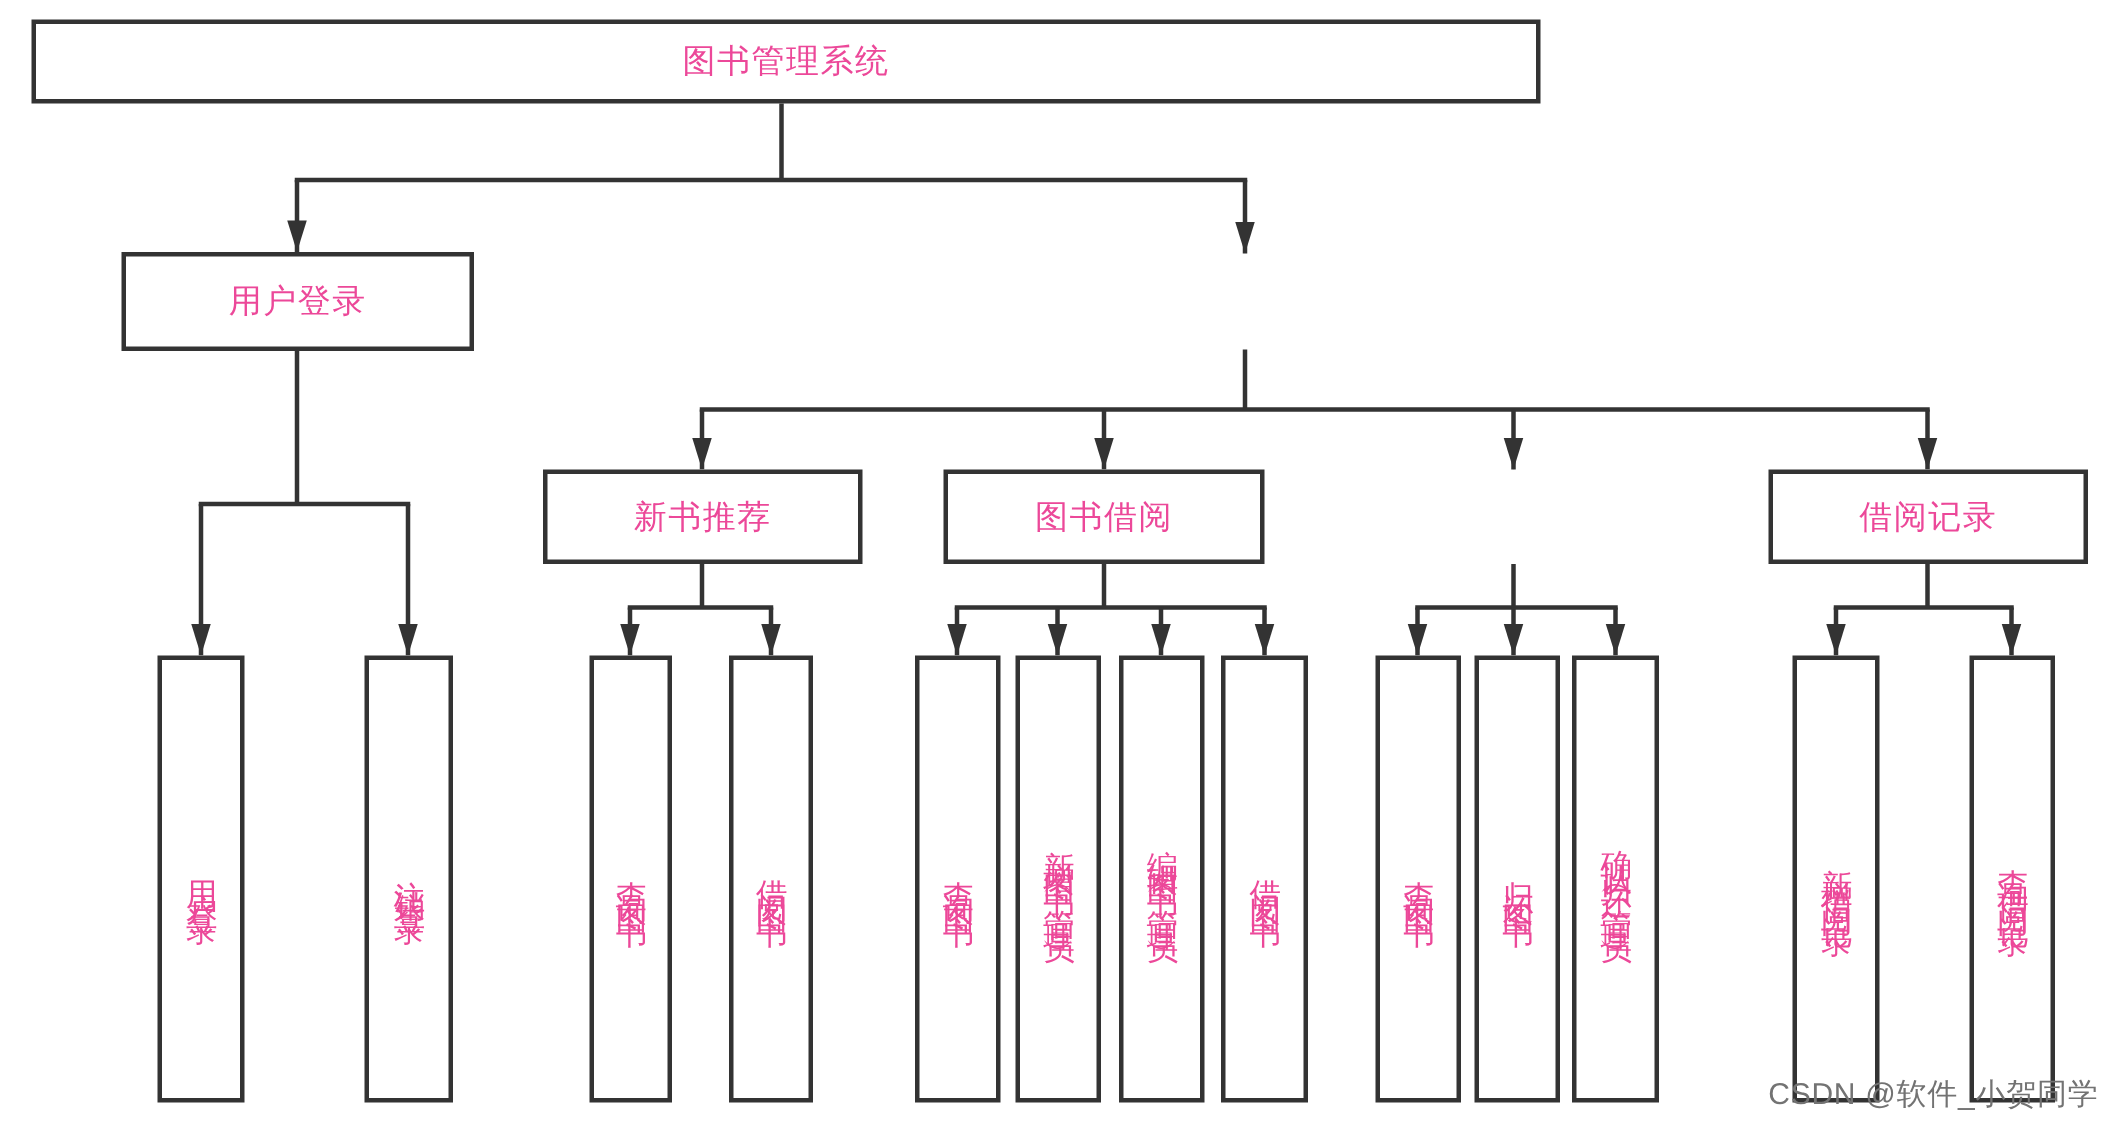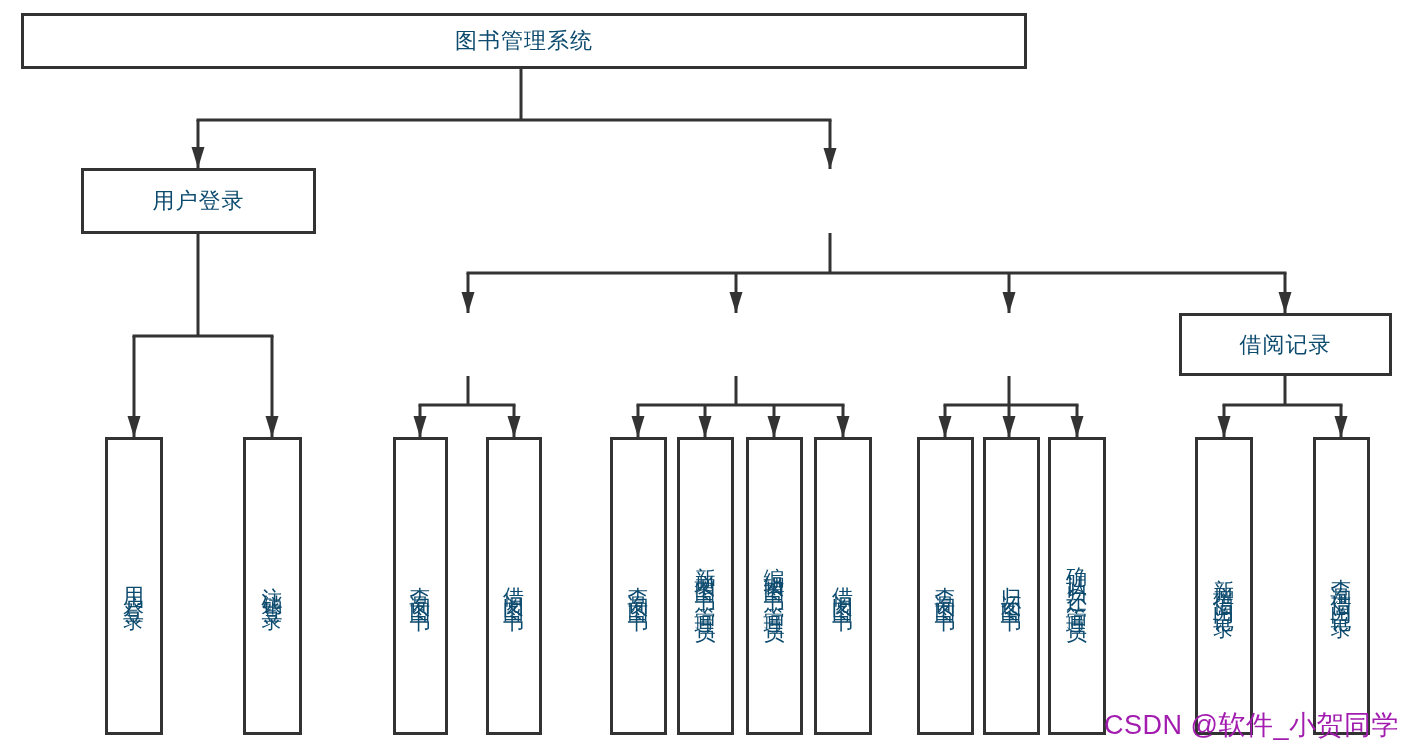--- a/index.html
+++ b/index.html
@@ -15,21 +15,21 @@
     position: absolute;
     left: 0; top: 0;
     width: 1405px; height: 747px;
     z-index: 1;
   }
   .node {
     position: absolute;
     box-sizing: border-box;
     border: 3px solid #333333;
     background: #ffffff;
-    color: #0c4a6e;
+    color: #ec4899;
     display: flex;
     align-items: center;
     justify-content: center;
     z-index: 2;
     font-size: 22px;
     letter-spacing: 1px;
     white-space: nowrap;
   }
   .node.leaf {
     top: 437px;
@@ -38,22 +38,22 @@
     writing-mode: vertical-rl;
     text-orientation: mixed;
     letter-spacing: 8px;
     line-height: 1;
   }
   .watermark {
     position: absolute;
     right: 6px;
     bottom: 4px;
     z-index: 5;
-    color: #a21caf;
-    font-size: 27px;
+    color: #737373;
+    font-size: 20px;
     letter-spacing: 0.5px;
   }
 </style>
 </head>
 <body>
 
 <div class="stage">
 
   <svg class="wires" viewBox="0 0 1405 747" xmlns="http://www.w3.org/2000/svg">
     <g stroke="#333333" stroke-width="3" fill="none">
@@ -118,20 +118,22 @@
       <polygon points="1070.5,416 1083.5,416 1077,437"></polygon>
       <polygon points="1217.5,416 1230.5,416 1224,437"></polygon>
       <polygon points="1334.5,416 1347.5,416 1341,437"></polygon>
     </g>
   </svg>
 
   <div class="node" style="left:21px; top:13px; width:1006px; height:56px;">图书管理系统</div>
 
   <div class="node" style="left:81px; top:168px; width:235px; height:66px;">用户登录</div>
 
+  <div class="node" style="left:362px; top:313px; width:213px; height:63px;">新书推荐</div>
+  <div class="node" style="left:629px; top:313px; width:214px; height:63px;">图书借阅</div>
   <div class="node" style="left:1179px; top:313px; width:213px; height:63px;">借阅记录</div>
 
   <div class="node leaf" style="left:105px; width:58px;">用户登录</div>
   <div class="node leaf" style="left:243px; width:59px;">注销登录</div>
 
   <div class="node leaf" style="left:393px; width:55px;">查询图书</div>
   <div class="node leaf" style="left:486px; width:56px;">借阅图书</div>
 
   <div class="node leaf" style="left:610px; width:57px;">查询图书</div>
   <div class="node leaf" style="left:677px; width:57px;">新增图书（管理员）</div>

